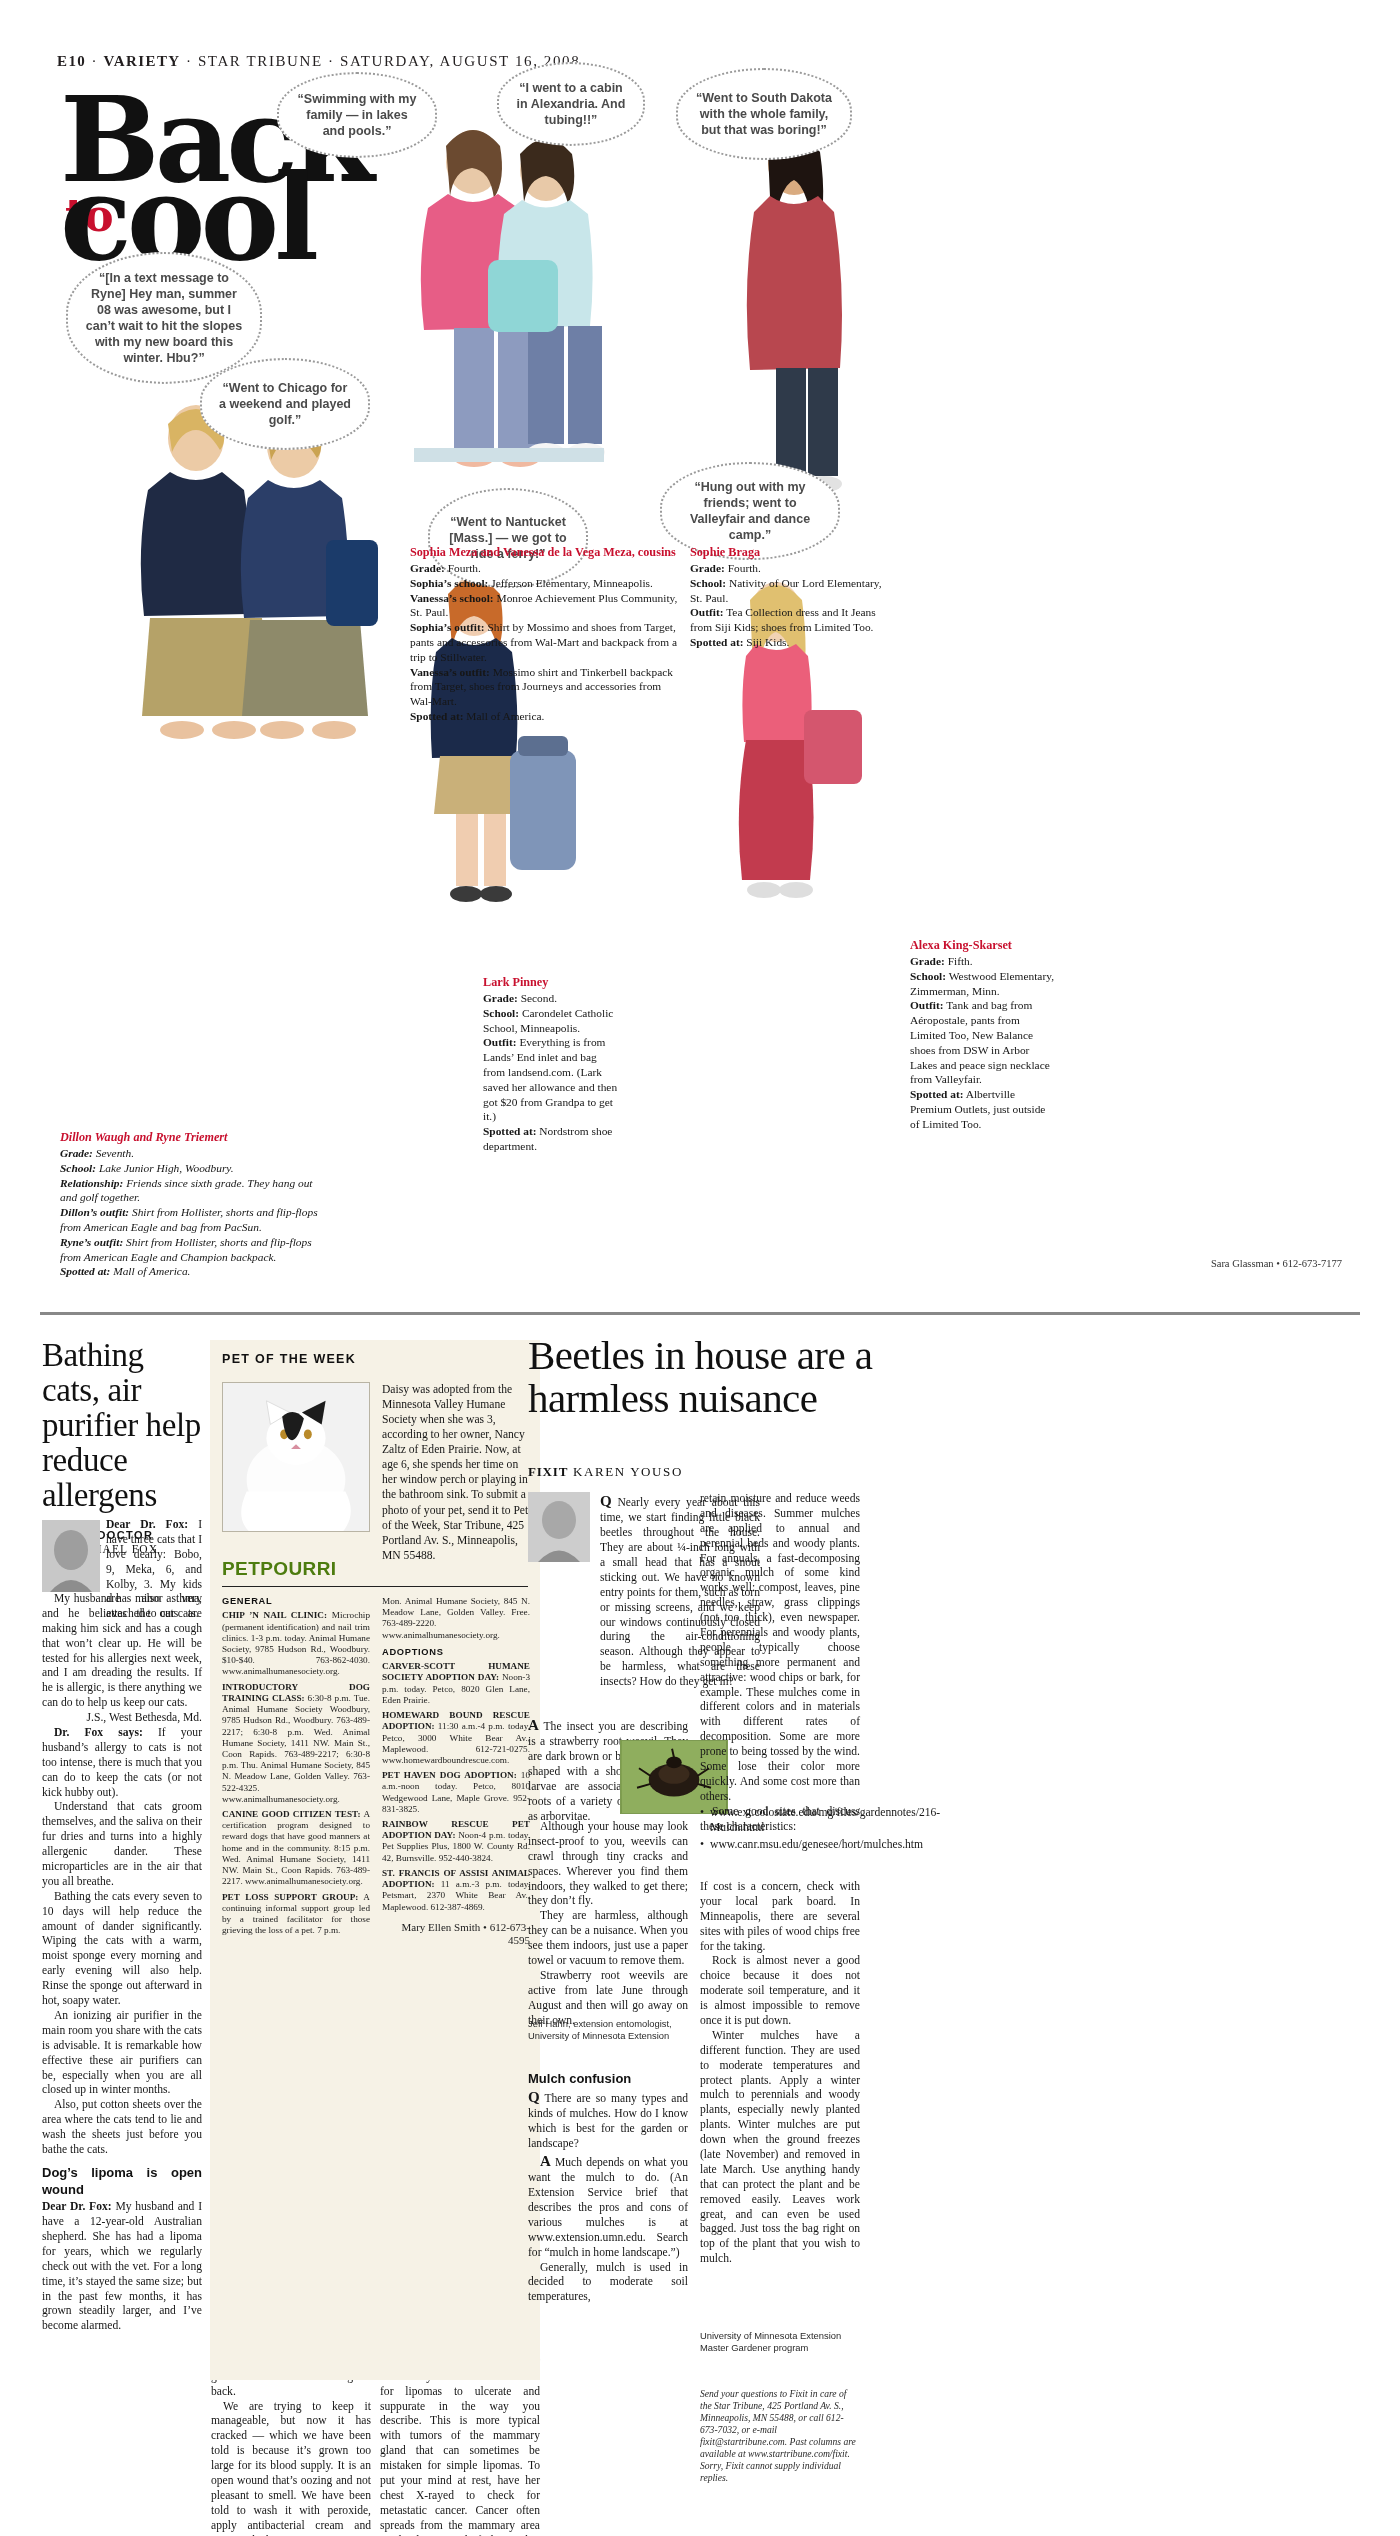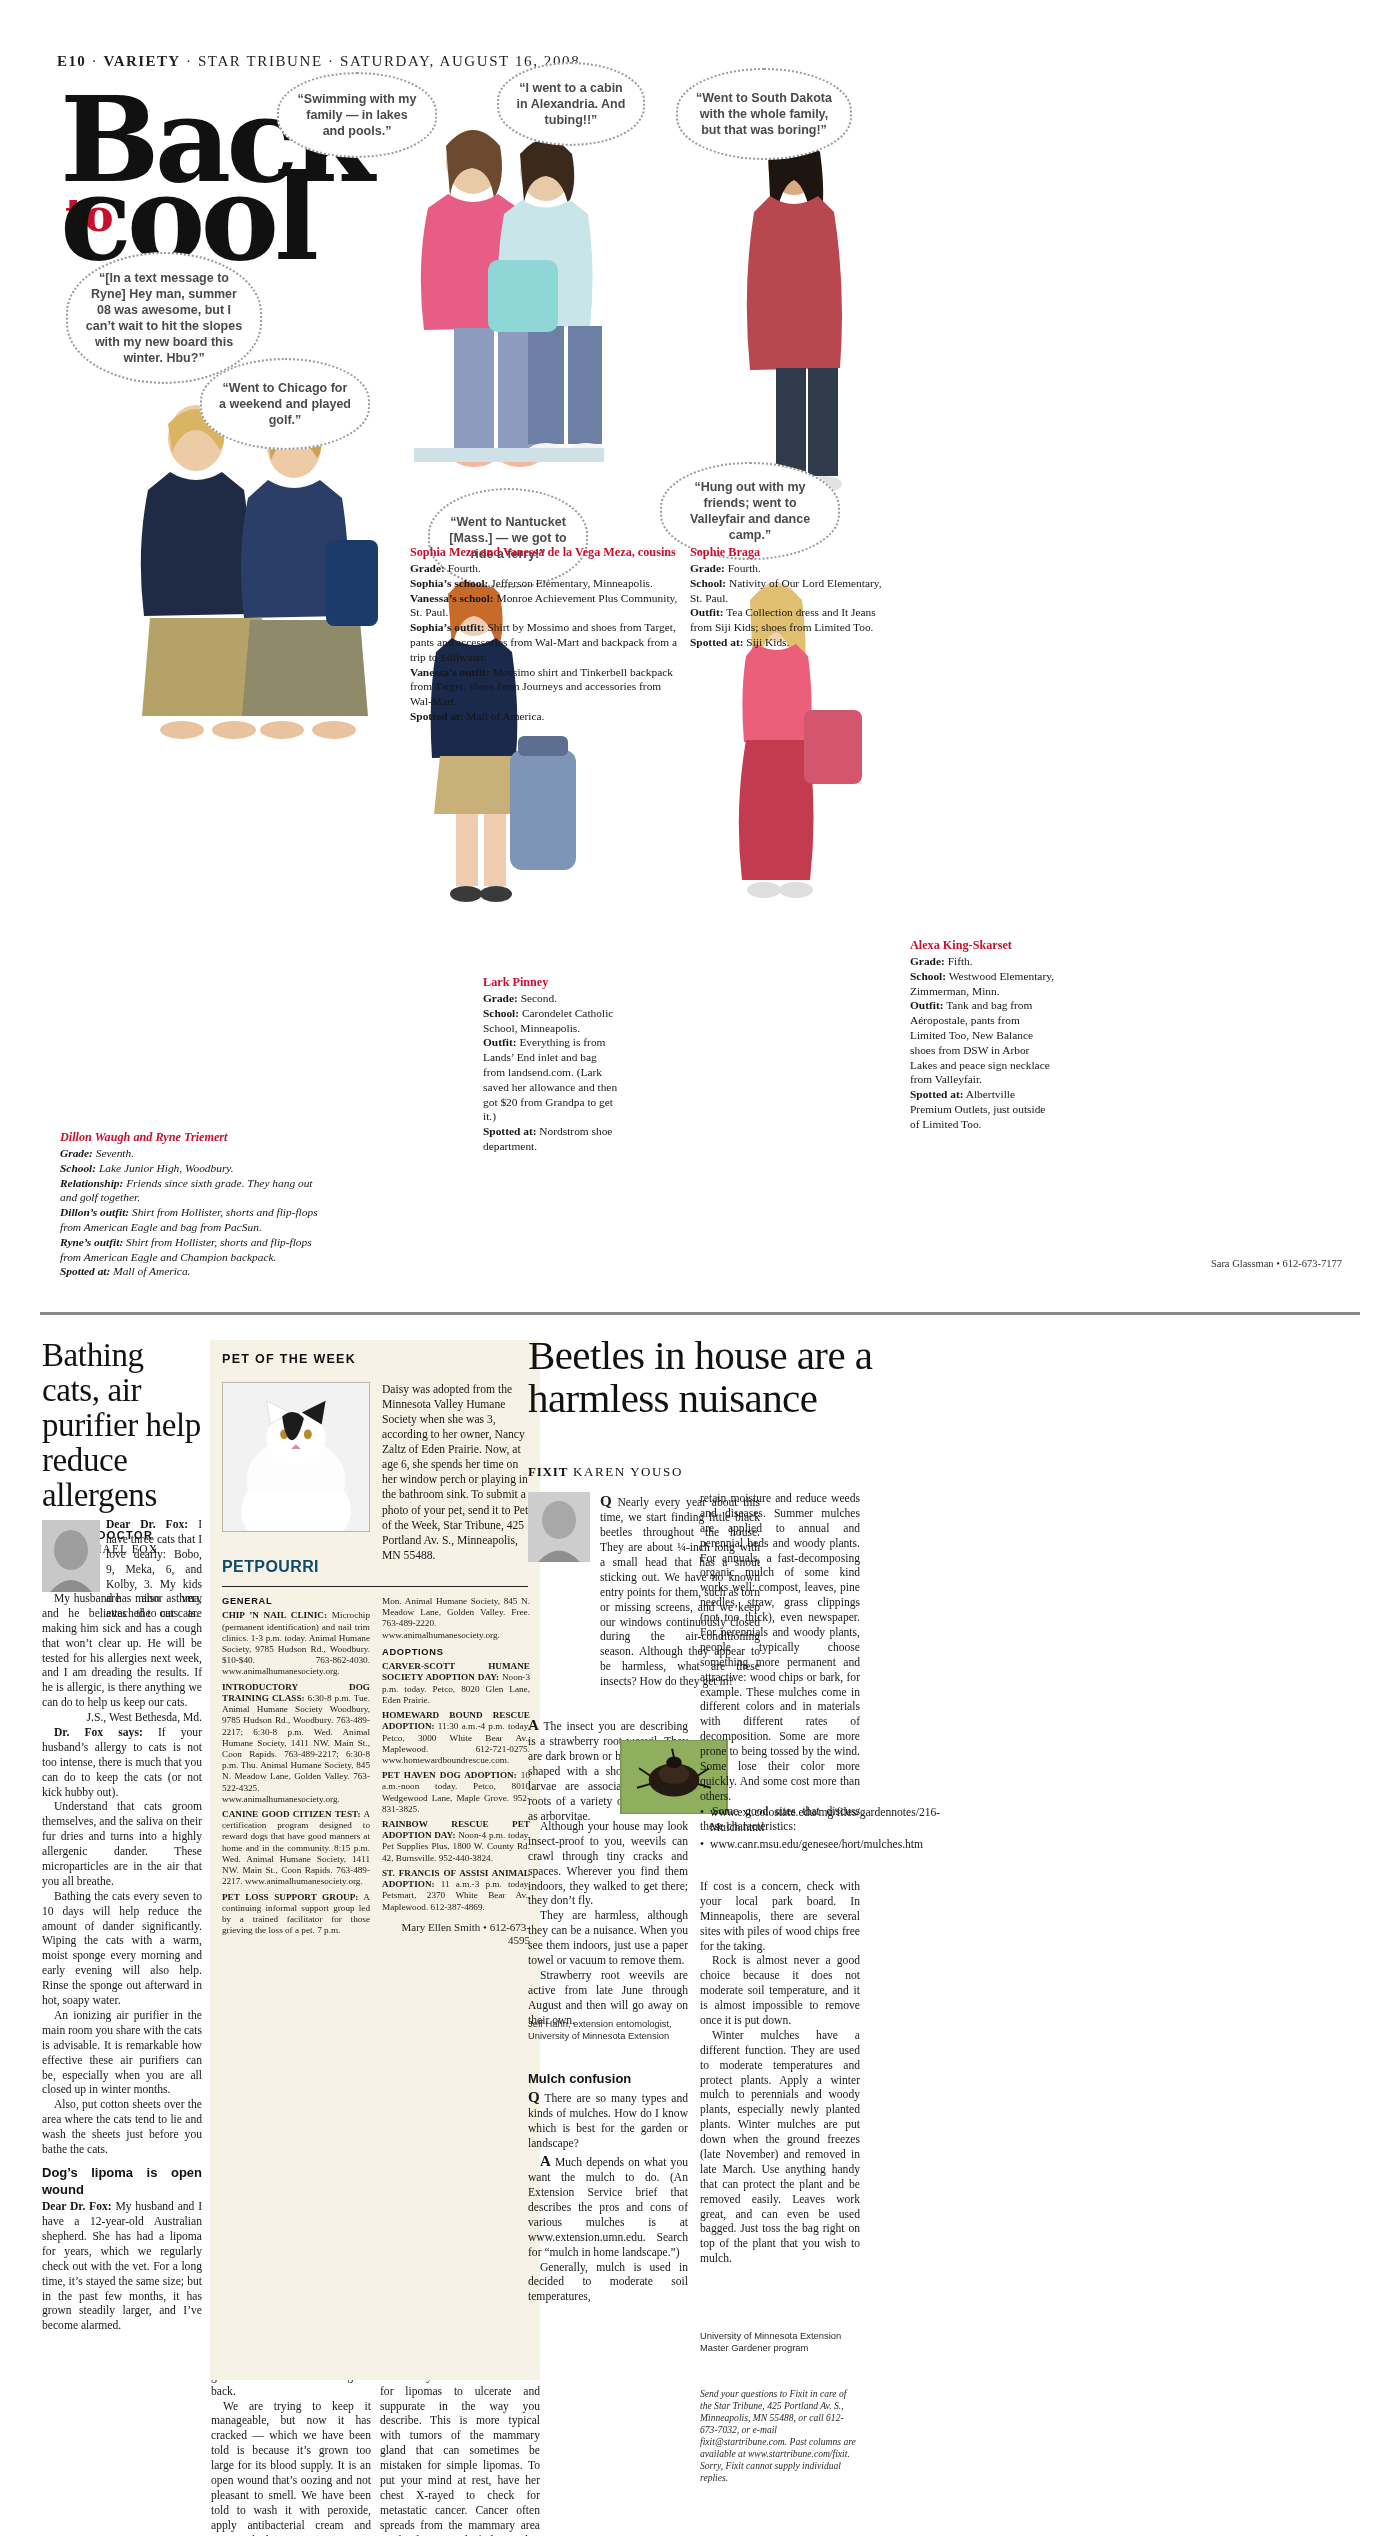--- a/index.html
+++ b/index.html
@@ -139,21 +139,21 @@
   .pet-photo{
     position:absolute; border:1px solid #b9b4a4; background:#ddd;
   }
   .pet-text{
     position:absolute;
     font-family:"Liberation Serif", serif;
     font-size:11.6px; line-height:1.30; color:#161616;
   }
   .petp-title{
     font-family:"Liberation Sans", sans-serif;
-    font-weight:bold; font-size:16px; letter-spacing:0.4px; color:#0c4a6e;
+    font-weight:bold; font-size:19px; letter-spacing:0.4px; color:#4d7c0f;
   }
   .tinyhead{
     font-family:"Liberation Sans", sans-serif;
     font-weight:bold; font-size:9.3px; letter-spacing:0.7px; color:#111;
   }
   .tiny{
     font-family:"Liberation Serif", serif;
     font-size:9.2px; line-height:1.22; color:#1b1b1b; text-align:justify;
   }
   .tiny b{ font-weight:bold; }

